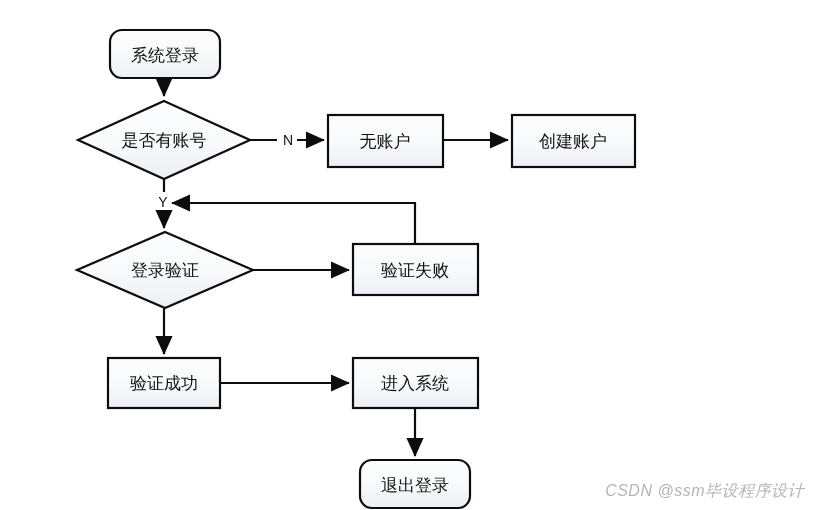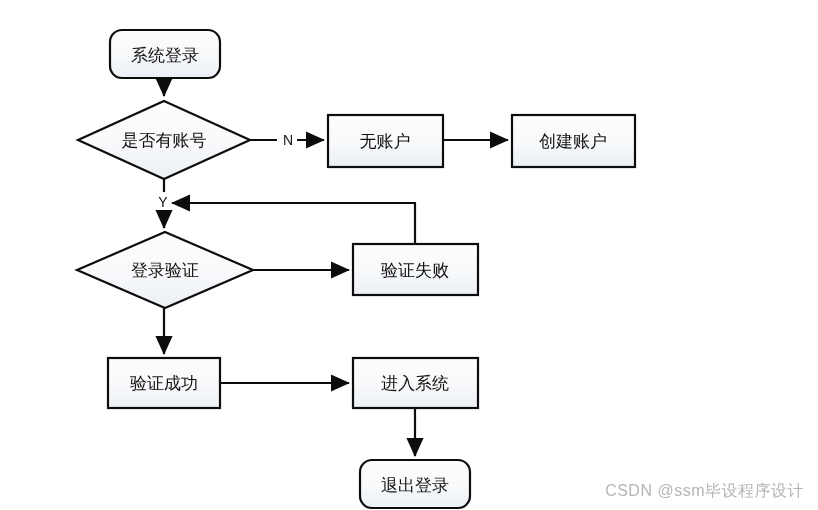--- a/index.html
+++ b/index.html
@@ -53,20 +53,21 @@
   }
   .watermark {
     position: absolute;
     right: 14px;
     bottom: 8px;
     font-family: "Liberation Sans", "DejaVu Sans", sans-serif;
     font-size: 16px;
     color: #b5b5b5;
     letter-spacing: 0.5px;
     user-select: none;
+    font-style: italic;
   }
 </style>
 </head>
 <body>
 
 <div id="canvas">
 
   <svg id="flow-svg" viewBox="0 0 818 510" xmlns="http://www.w3.org/2000/svg">
 
     <defs>

